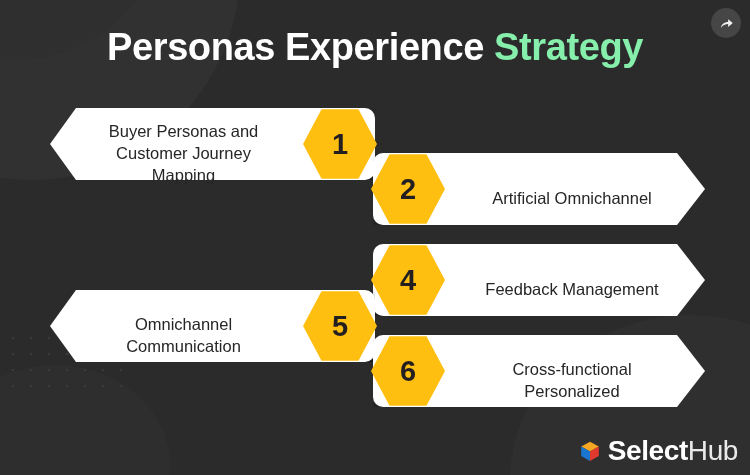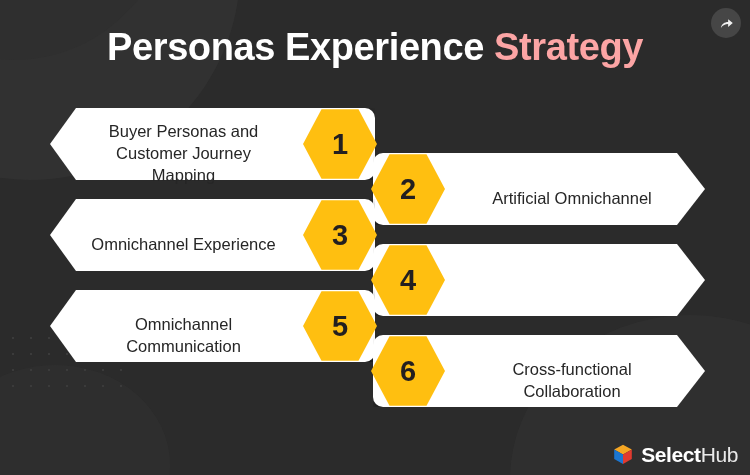--- a/index.html
+++ b/index.html
@@ -74,21 +74,21 @@
   .title{
     position:absolute;
     left:0; right:0; top:26px;
     text-align:center;
     font-size:38px;
     font-weight:bold;
     letter-spacing:-.4px;
     color:#ffffff;
     white-space:nowrap;
   }
-  .title .accent{ color:#fca5a5; }
+  .title .accent{ color:#86efac; }
 
   
   .row{
     position:absolute;
     height:72px;
   }
   .row.left { left:50px;  width:325px; }
   .row.right{ left:373px; width:332px; }
 
   
@@ -152,21 +152,21 @@
   }
 
   
   .logo{
     position:absolute;
     right:12px; bottom:10px;
     display:flex; align-items:center; gap:7px;
   }
   .logo-mark{ width:22px; height:22px; display:block; }
   .logo-text{
-    font-size:21px;
+    font-size:28px;
     font-weight:bold;
     color:#ffffff;
     letter-spacing:-.4px;
     line-height:1;
   }
   .logo-text .thin{ font-weight:normal; color:#e9e9e9; }
 </style>
 </head>
 <body>
 
@@ -202,49 +202,42 @@
 
   <div class="row right" style="top:153px">
     <div class="banner"></div>
     <div class="label">Artificial Omnichannel</div>
     <div class="hex">
       <span class="hex-shape"></span>
       <span class="hex-num">2</span>
     </div>
   </div>
 
-  <div class="row left" style="top:199px">
-    <div class="banner"></div>
-    <div class="label">Omnichannel Experience</div>
-    <div class="hex">
-      <span class="hex-shape"></span>
-      <span class="hex-num">3</span>
-    </div>
-  </div>
 
   <div class="row right" style="top:244px">
     <div class="banner"></div>
+    <div class="label">Feedback Management</div>
     <div class="hex">
       <span class="hex-shape"></span>
       <span class="hex-num">4</span>
     </div>
   </div>
 
   <div class="row left" style="top:290px">
     <div class="banner"></div>
     <div class="label">Omnichannel Communication</div>
     <div class="hex">
       <span class="hex-shape"></span>
       <span class="hex-num">5</span>
     </div>
   </div>
 
   <div class="row right" style="top:335px">
     <div class="banner"></div>
-    <div class="label">Cross-functional Collaboration</div>
+    <div class="label">Cross-functional Personalized</div>
     <div class="hex">
       <span class="hex-shape"></span>
       <span class="hex-num">6</span>
     </div>
   </div>
 
   <div class="logo">
     <span>
       <svg class="logo-mark" viewBox="0 0 40 40">
         <polygon points="20,3 36,12 20,21 4,12" fill="#F5A623"></polygon>

